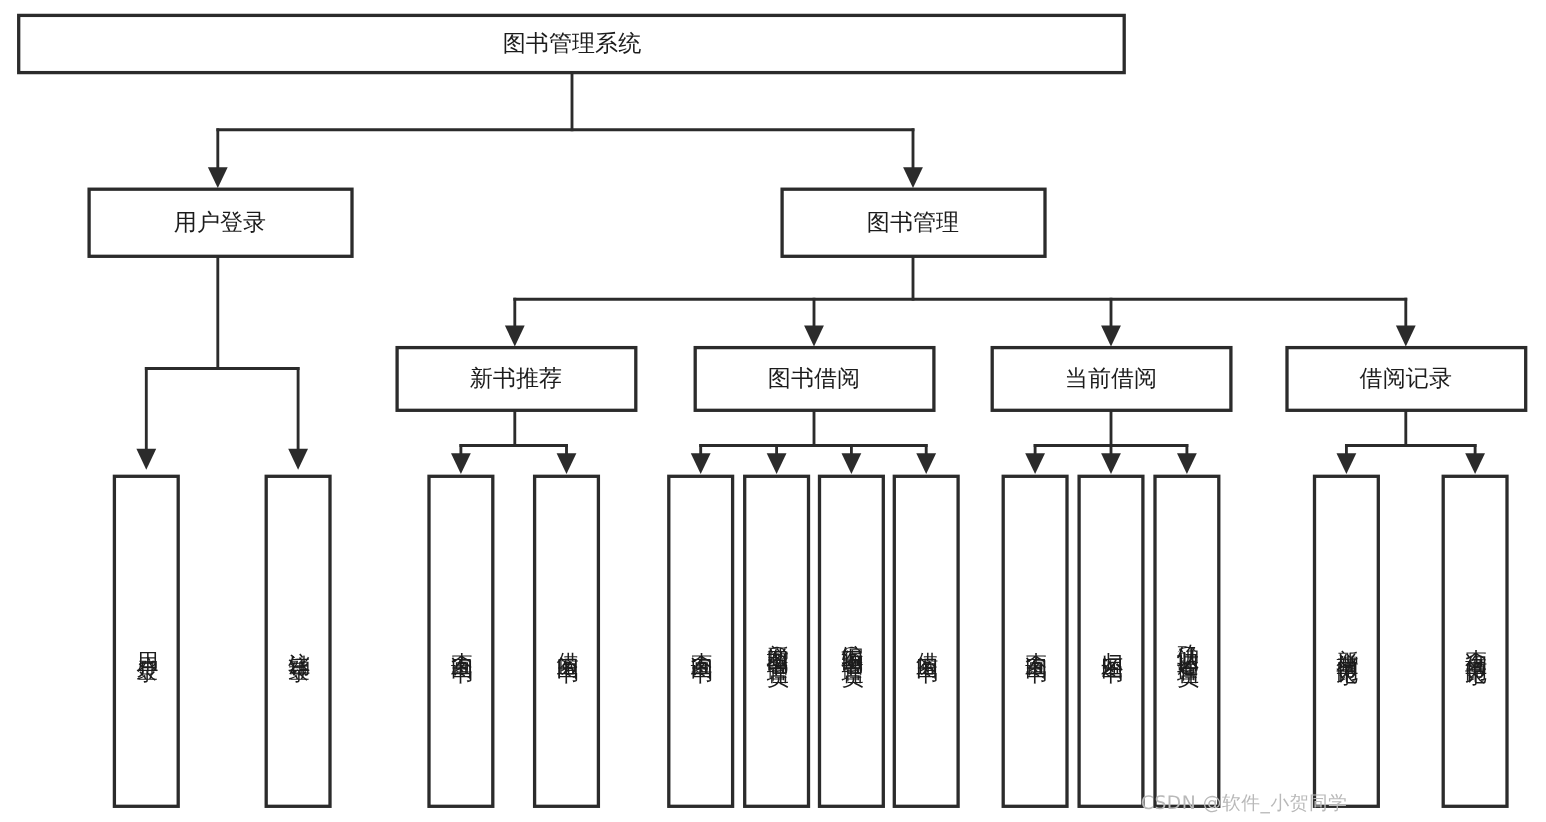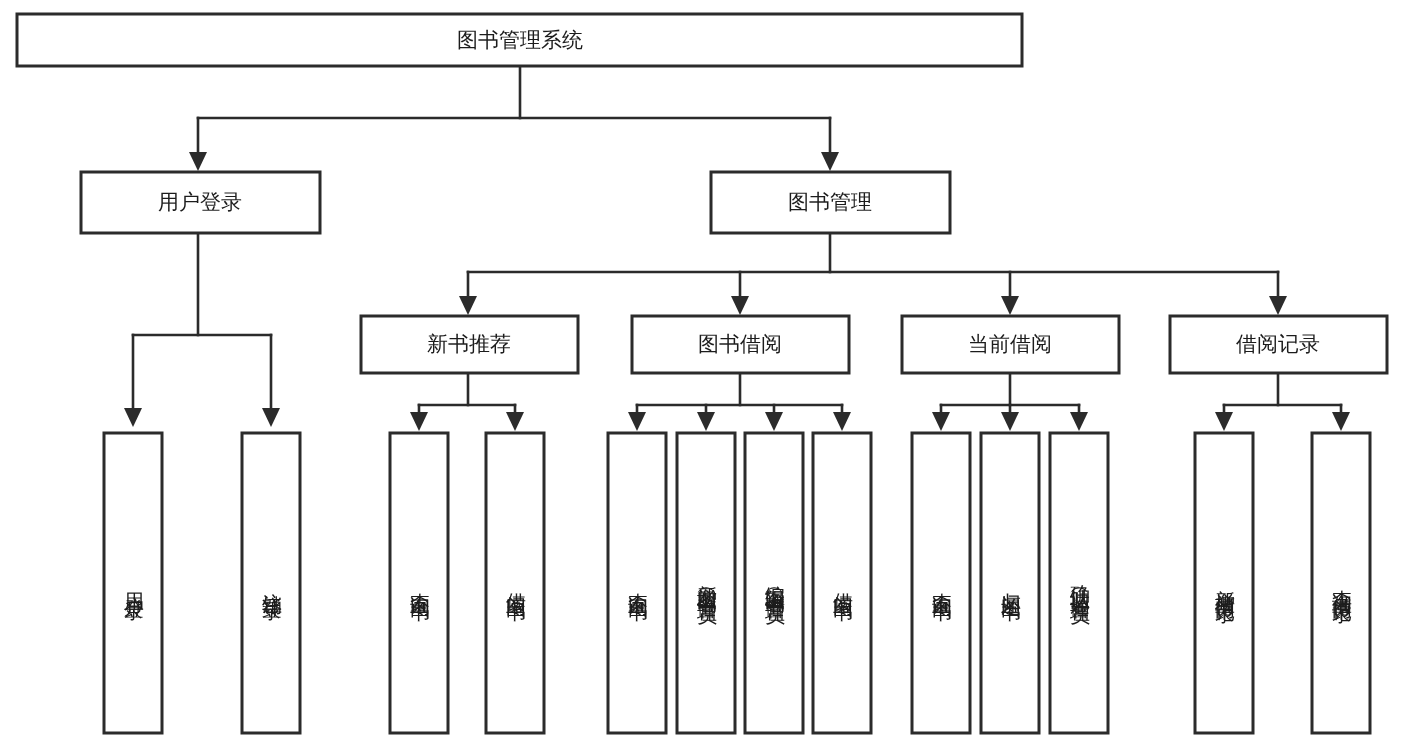--- a/index.html
+++ b/index.html
@@ -250,14 +250,15 @@
       <text class="node-label vertical" x="1224" y="583">新增借阅记录</text>
     </g>
 
     <g>
       <rect class="node-box" x="1312" y="433" width="58" height="300"></rect>
       <text class="node-label vertical" x="1341" y="583">查询借阅记录</text>
     </g>
 
   </svg>
 
+  <div class="watermark-text">CSDN @软件_小贺同学</div>
 
 </div>
 
 </body></html>

